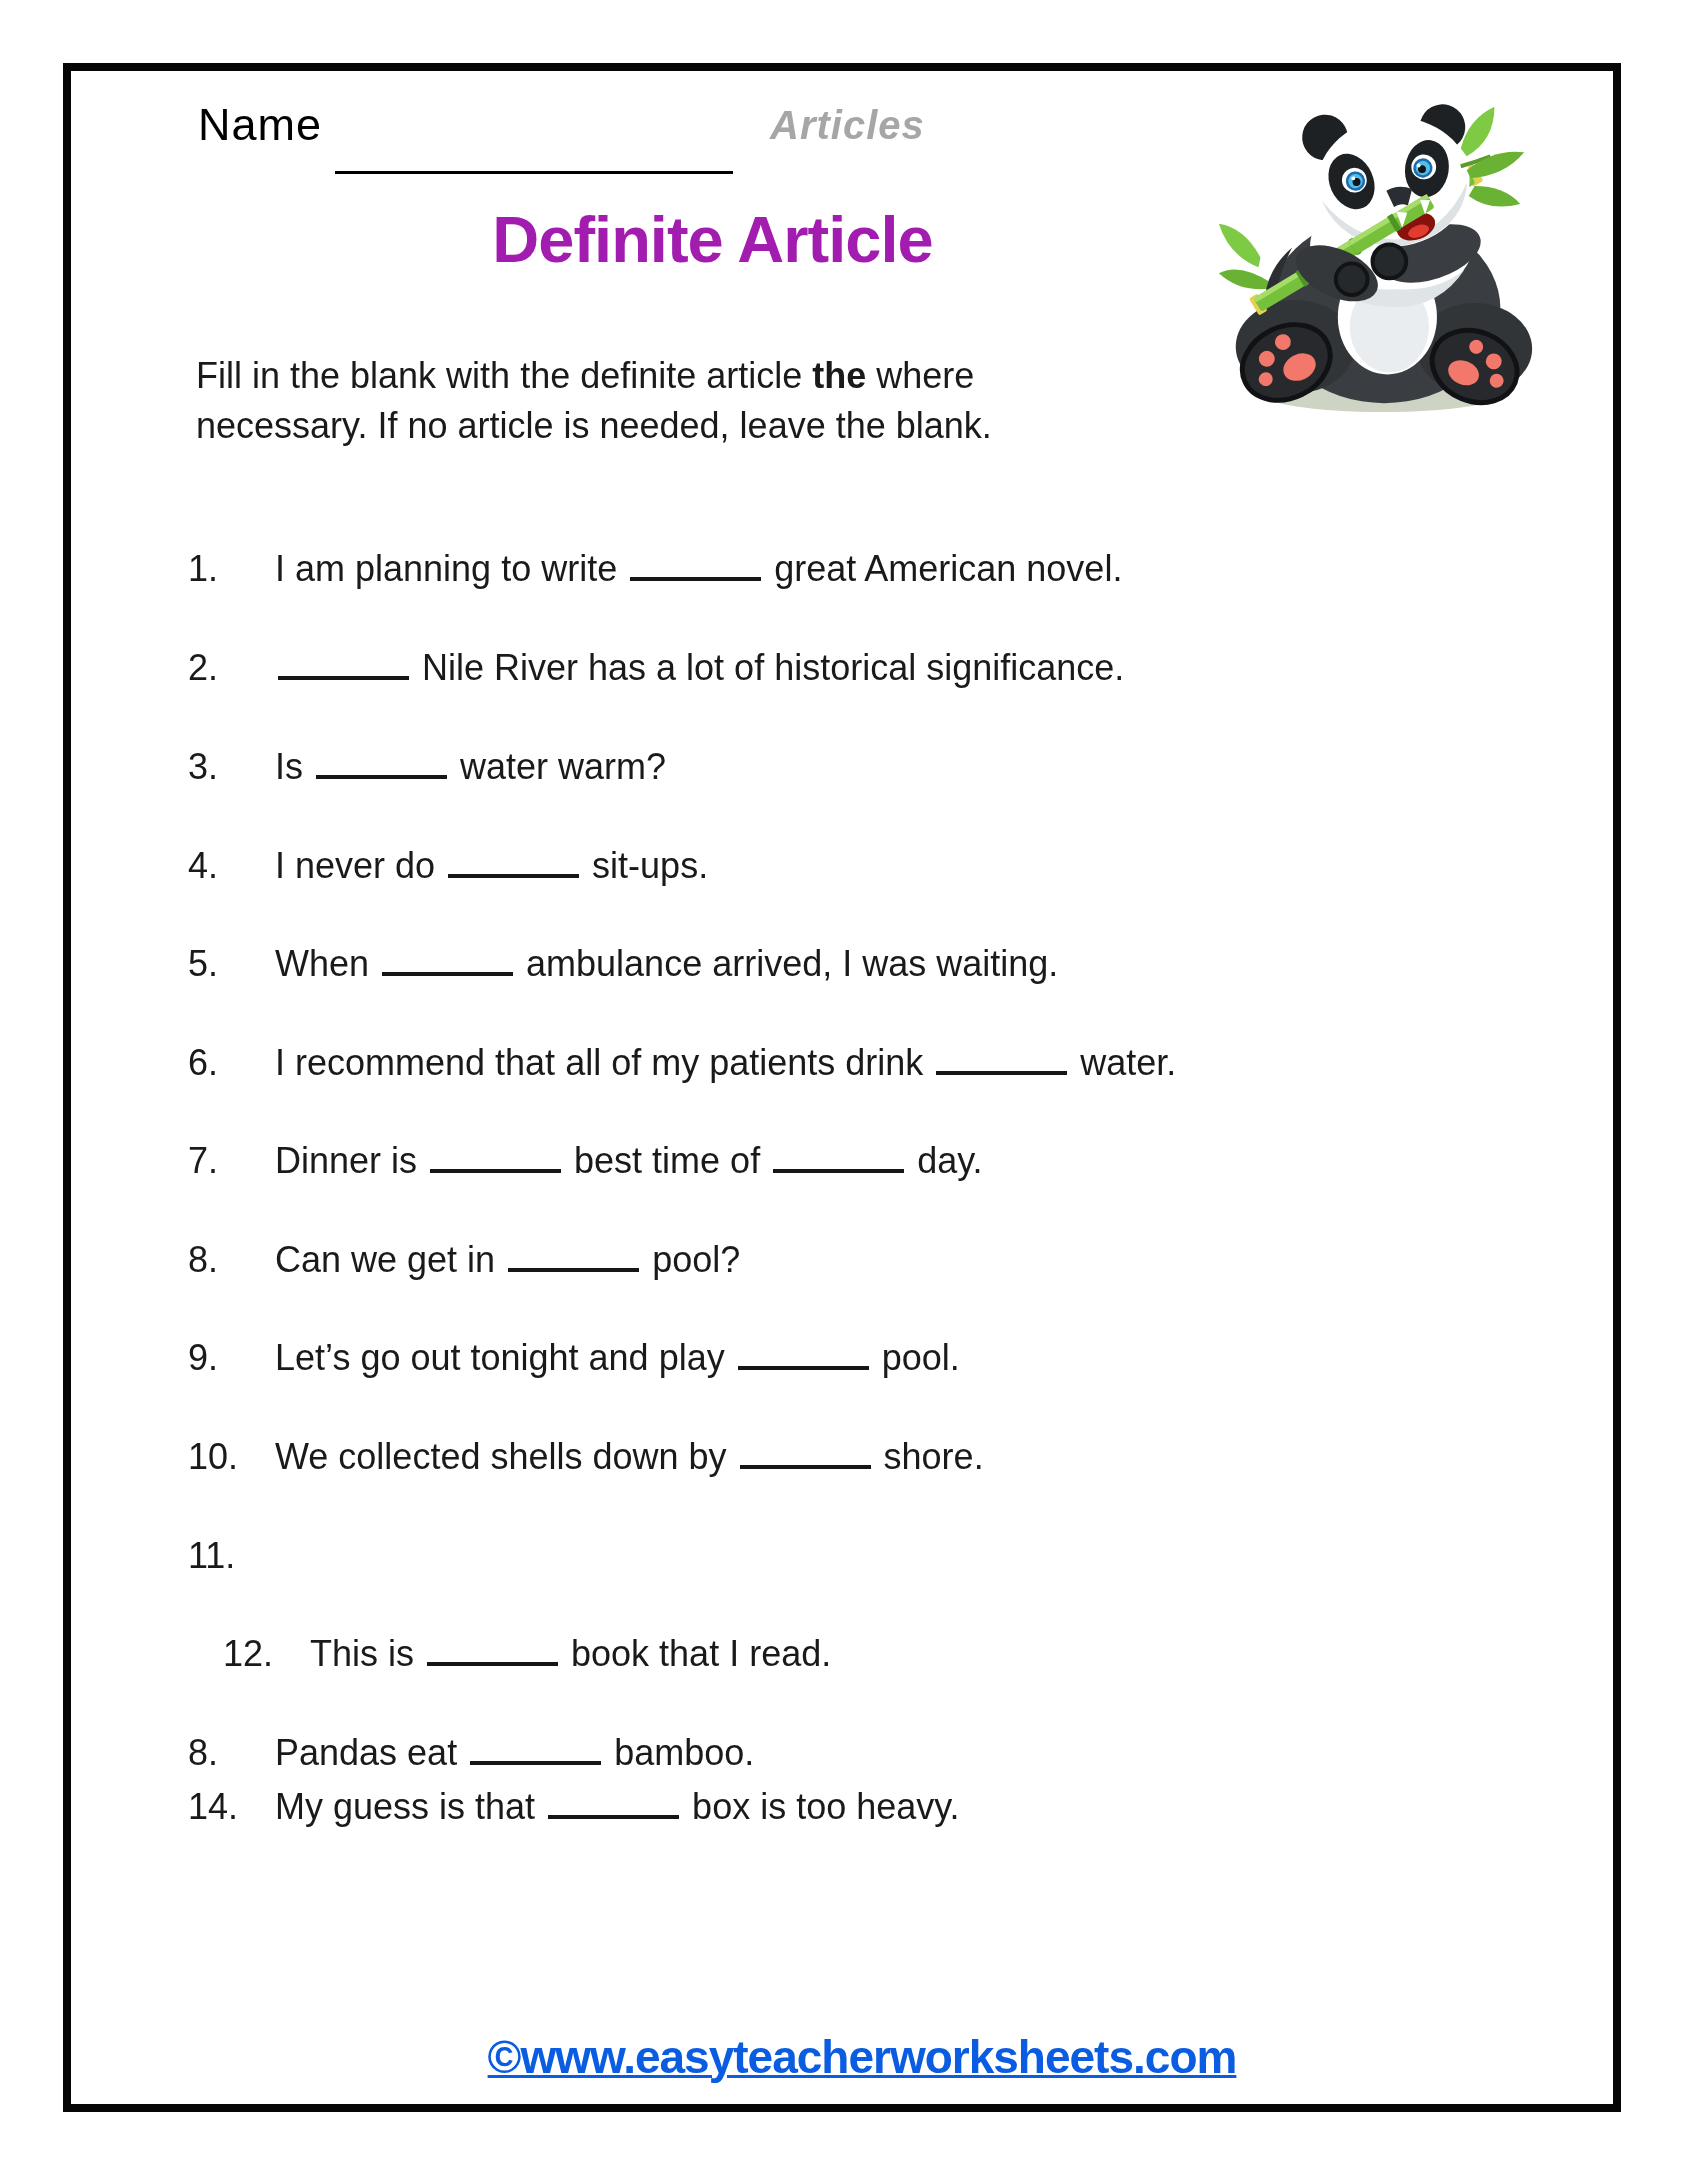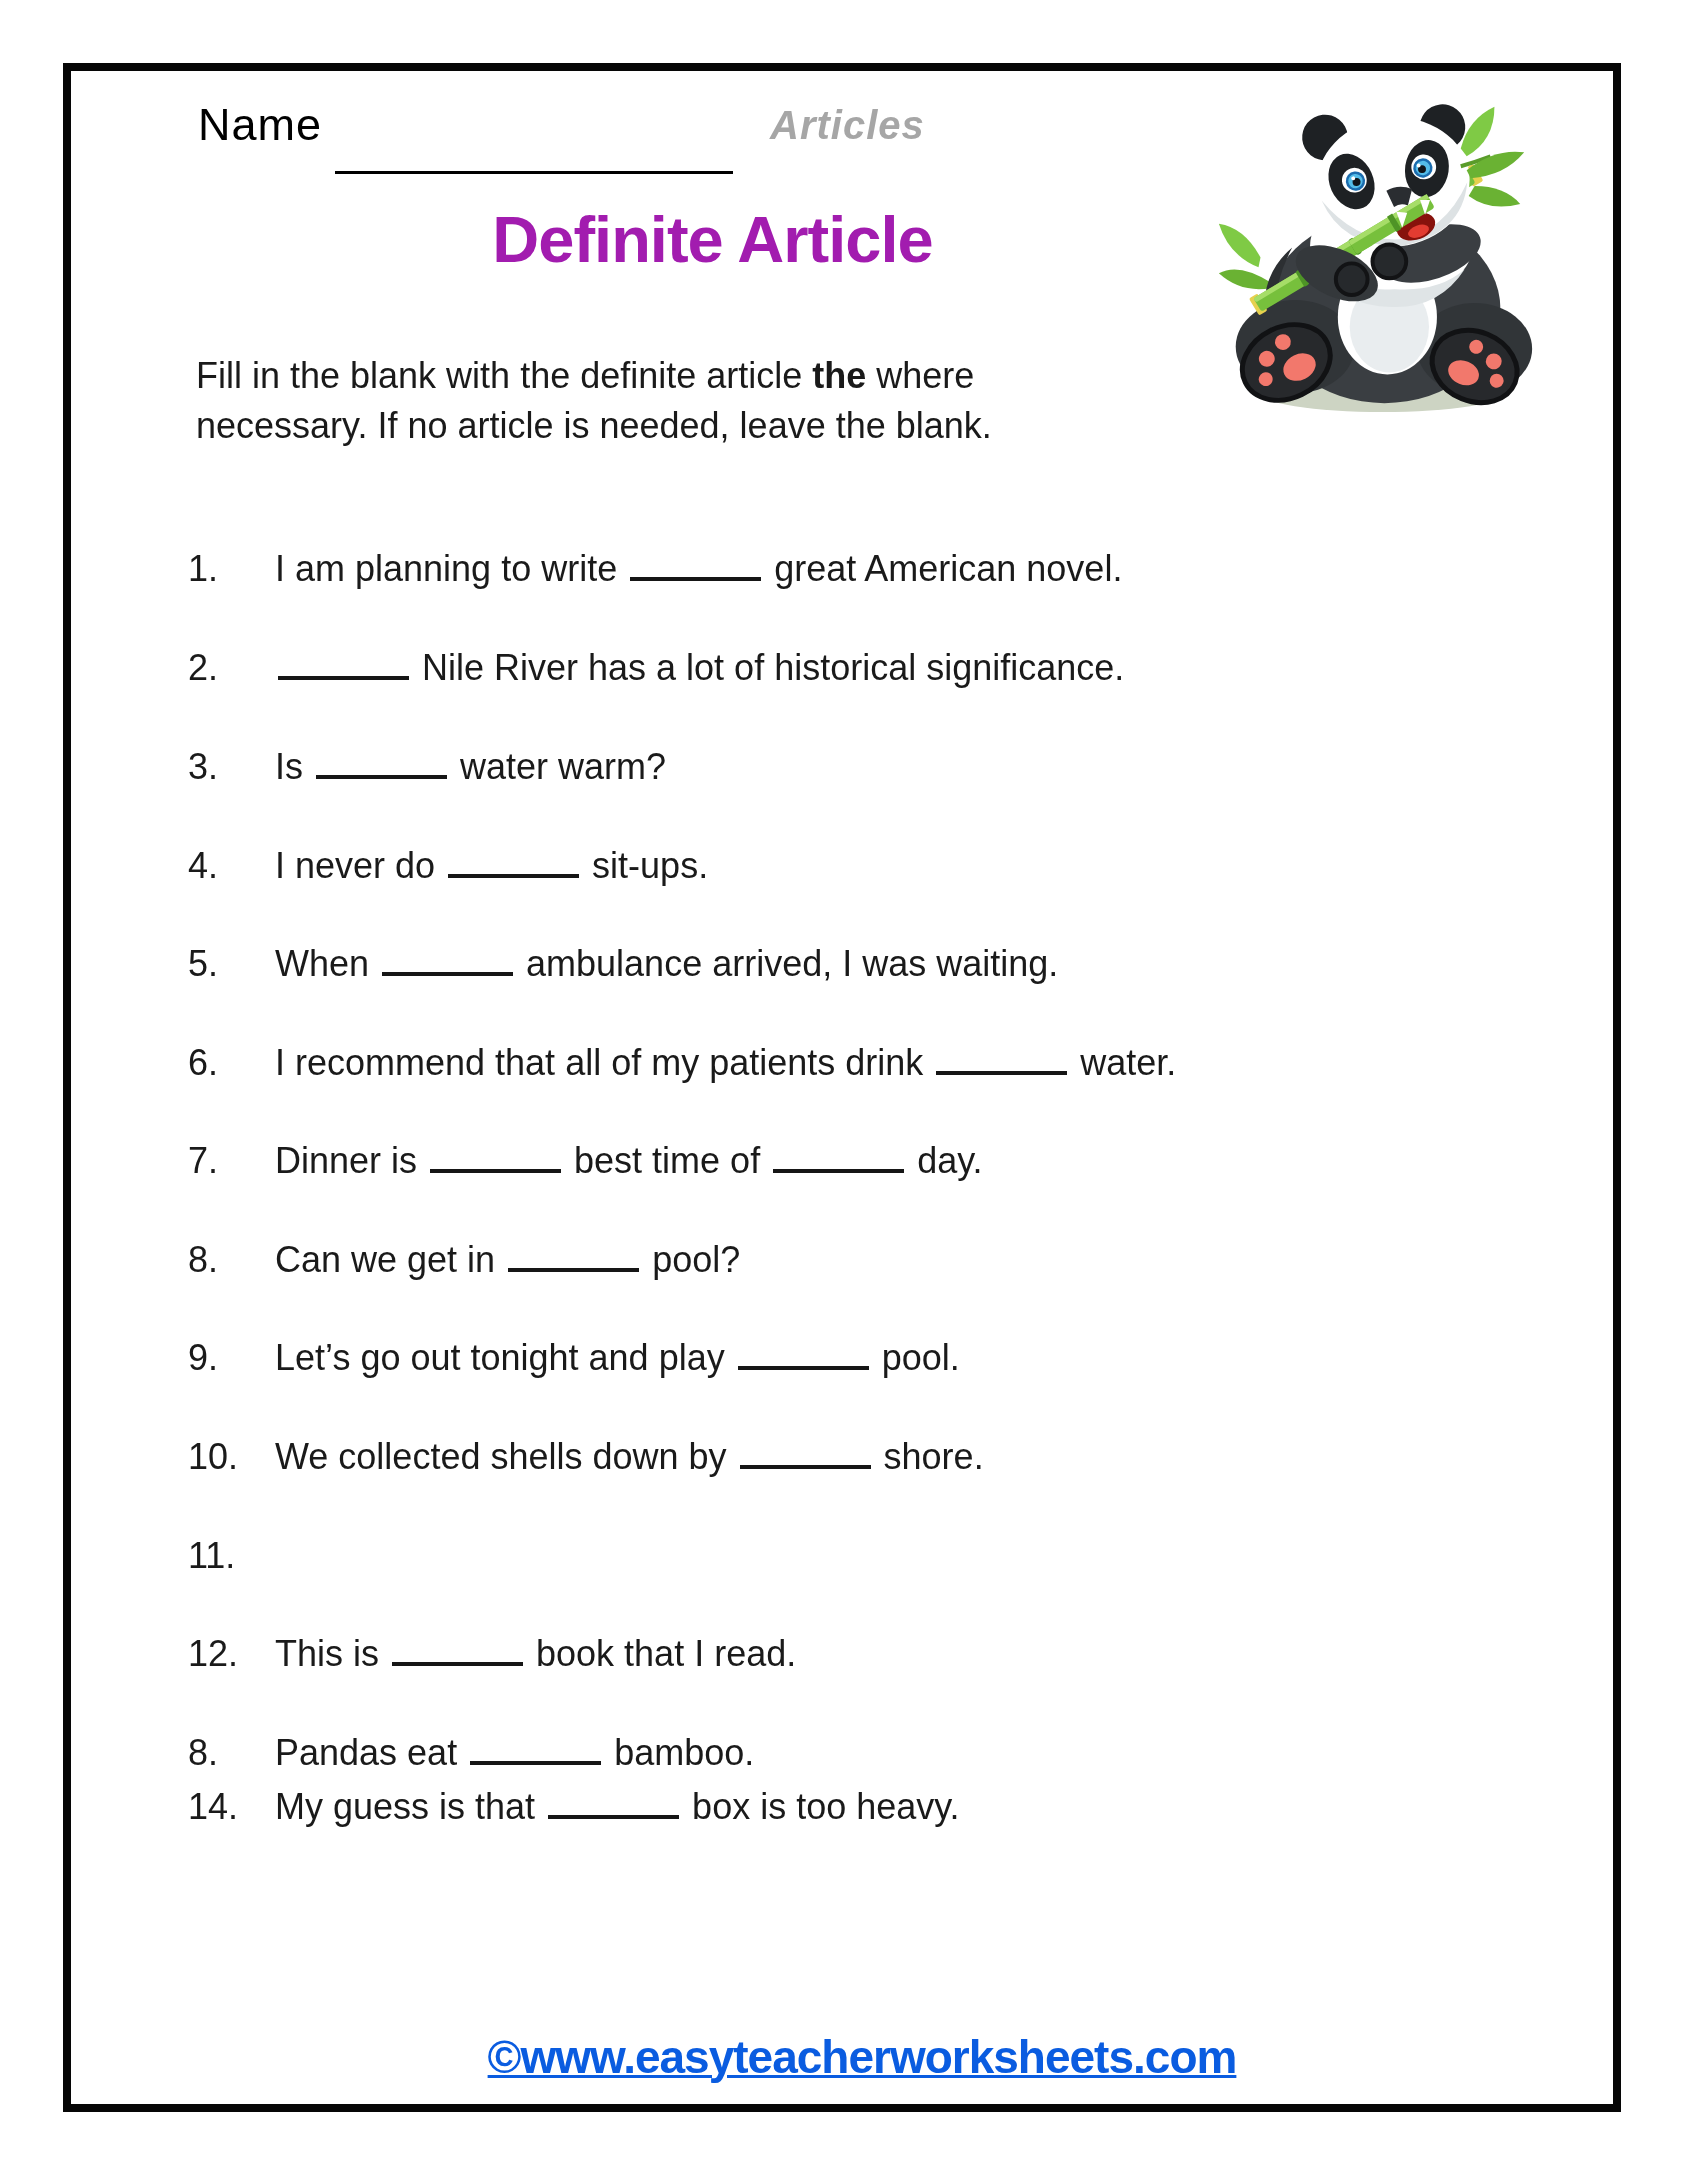--- a/index.html
+++ b/index.html
@@ -189,21 +189,21 @@
       <span class="num">9.</span>
       <span>Let’s go out tonight and play <span class="blank"></span> pool.</span>
     </div>
     <div class="item" style="top: 1434px;">
       <span class="num">10.</span>
       <span>We collected shells down by <span class="blank"></span> shore.</span>
     </div>
     <div class="item" style="top: 1533px;">
       <span class="num">11.</span>
     </div>
-    <div class="item" style="top: 1631px;">
+    <div class="item" style="top: 1631px; margin-left: 35px;">
       <span class="num">12.</span>
       <span>This is <span class="blank"></span> book that I read.</span>
     </div>
     <div class="item" style="top: 1730px;">
       <span class="num">8.</span>
       <span>Pandas eat <span class="blank"></span> bamboo.</span>
     </div>
     <div class="item" style="top: 1784px;">
       <span class="num">14.</span>
       <span>My guess is that <span class="blank"></span> box is too heavy.</span>

